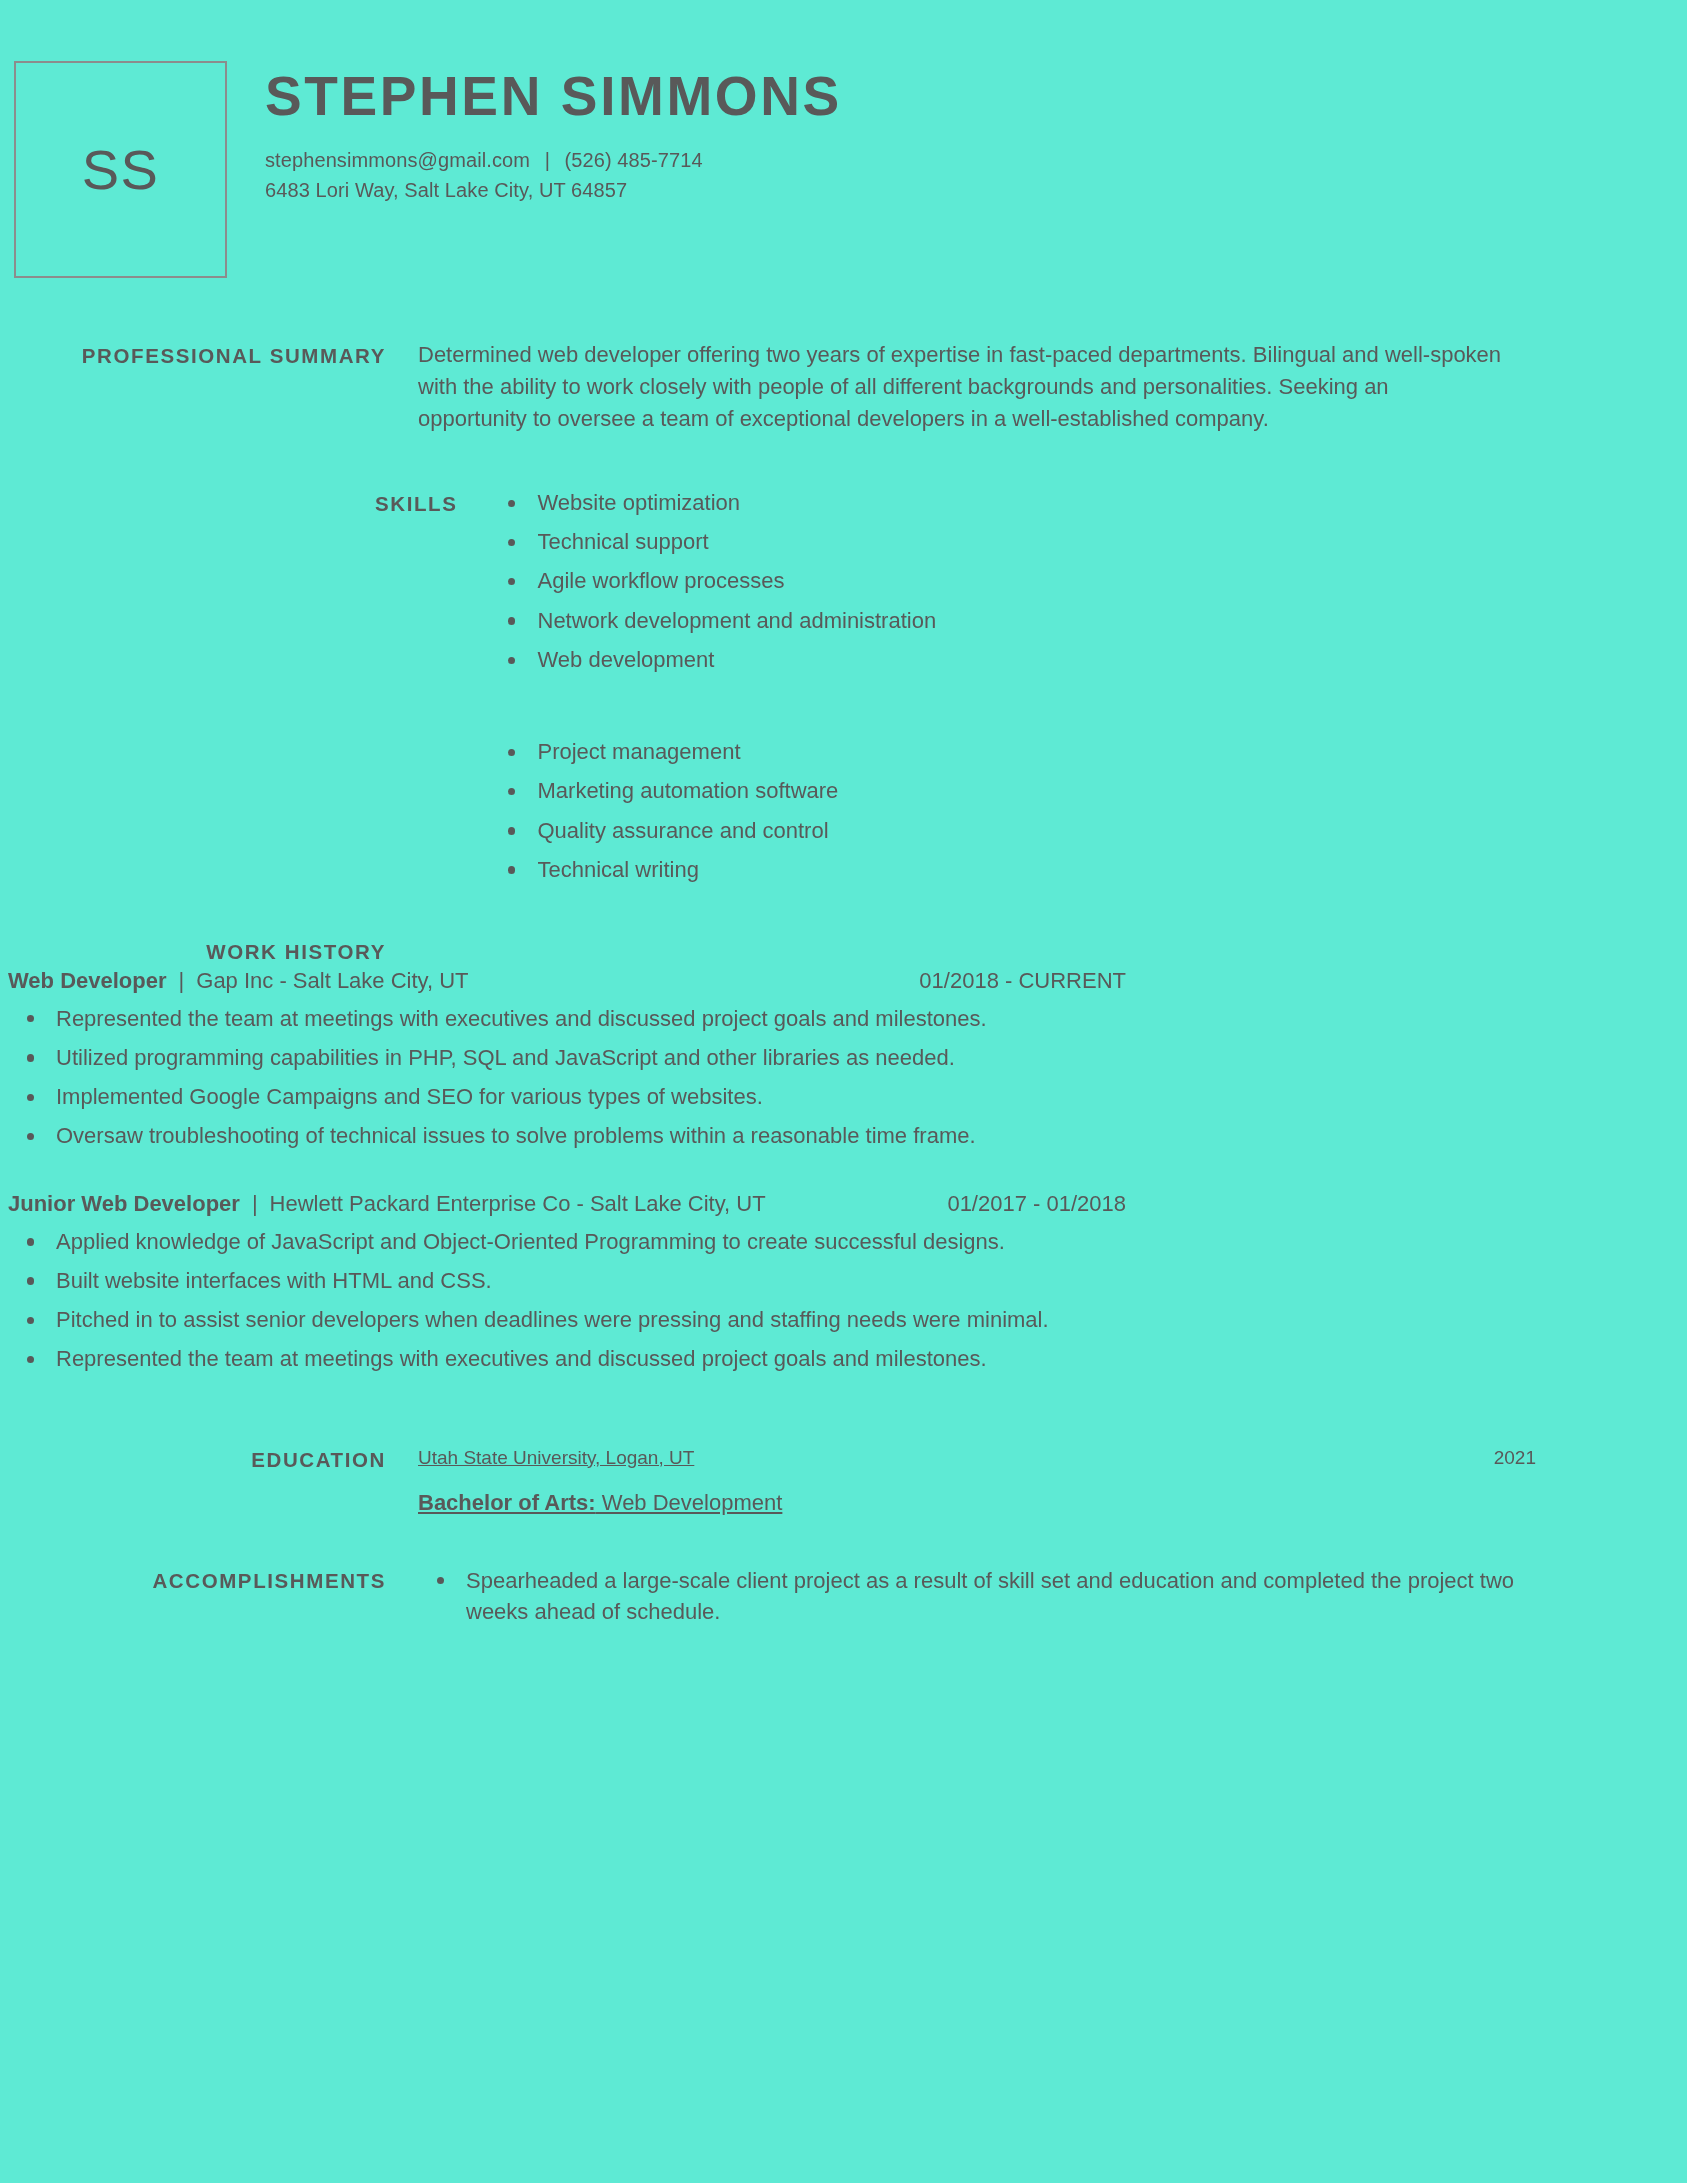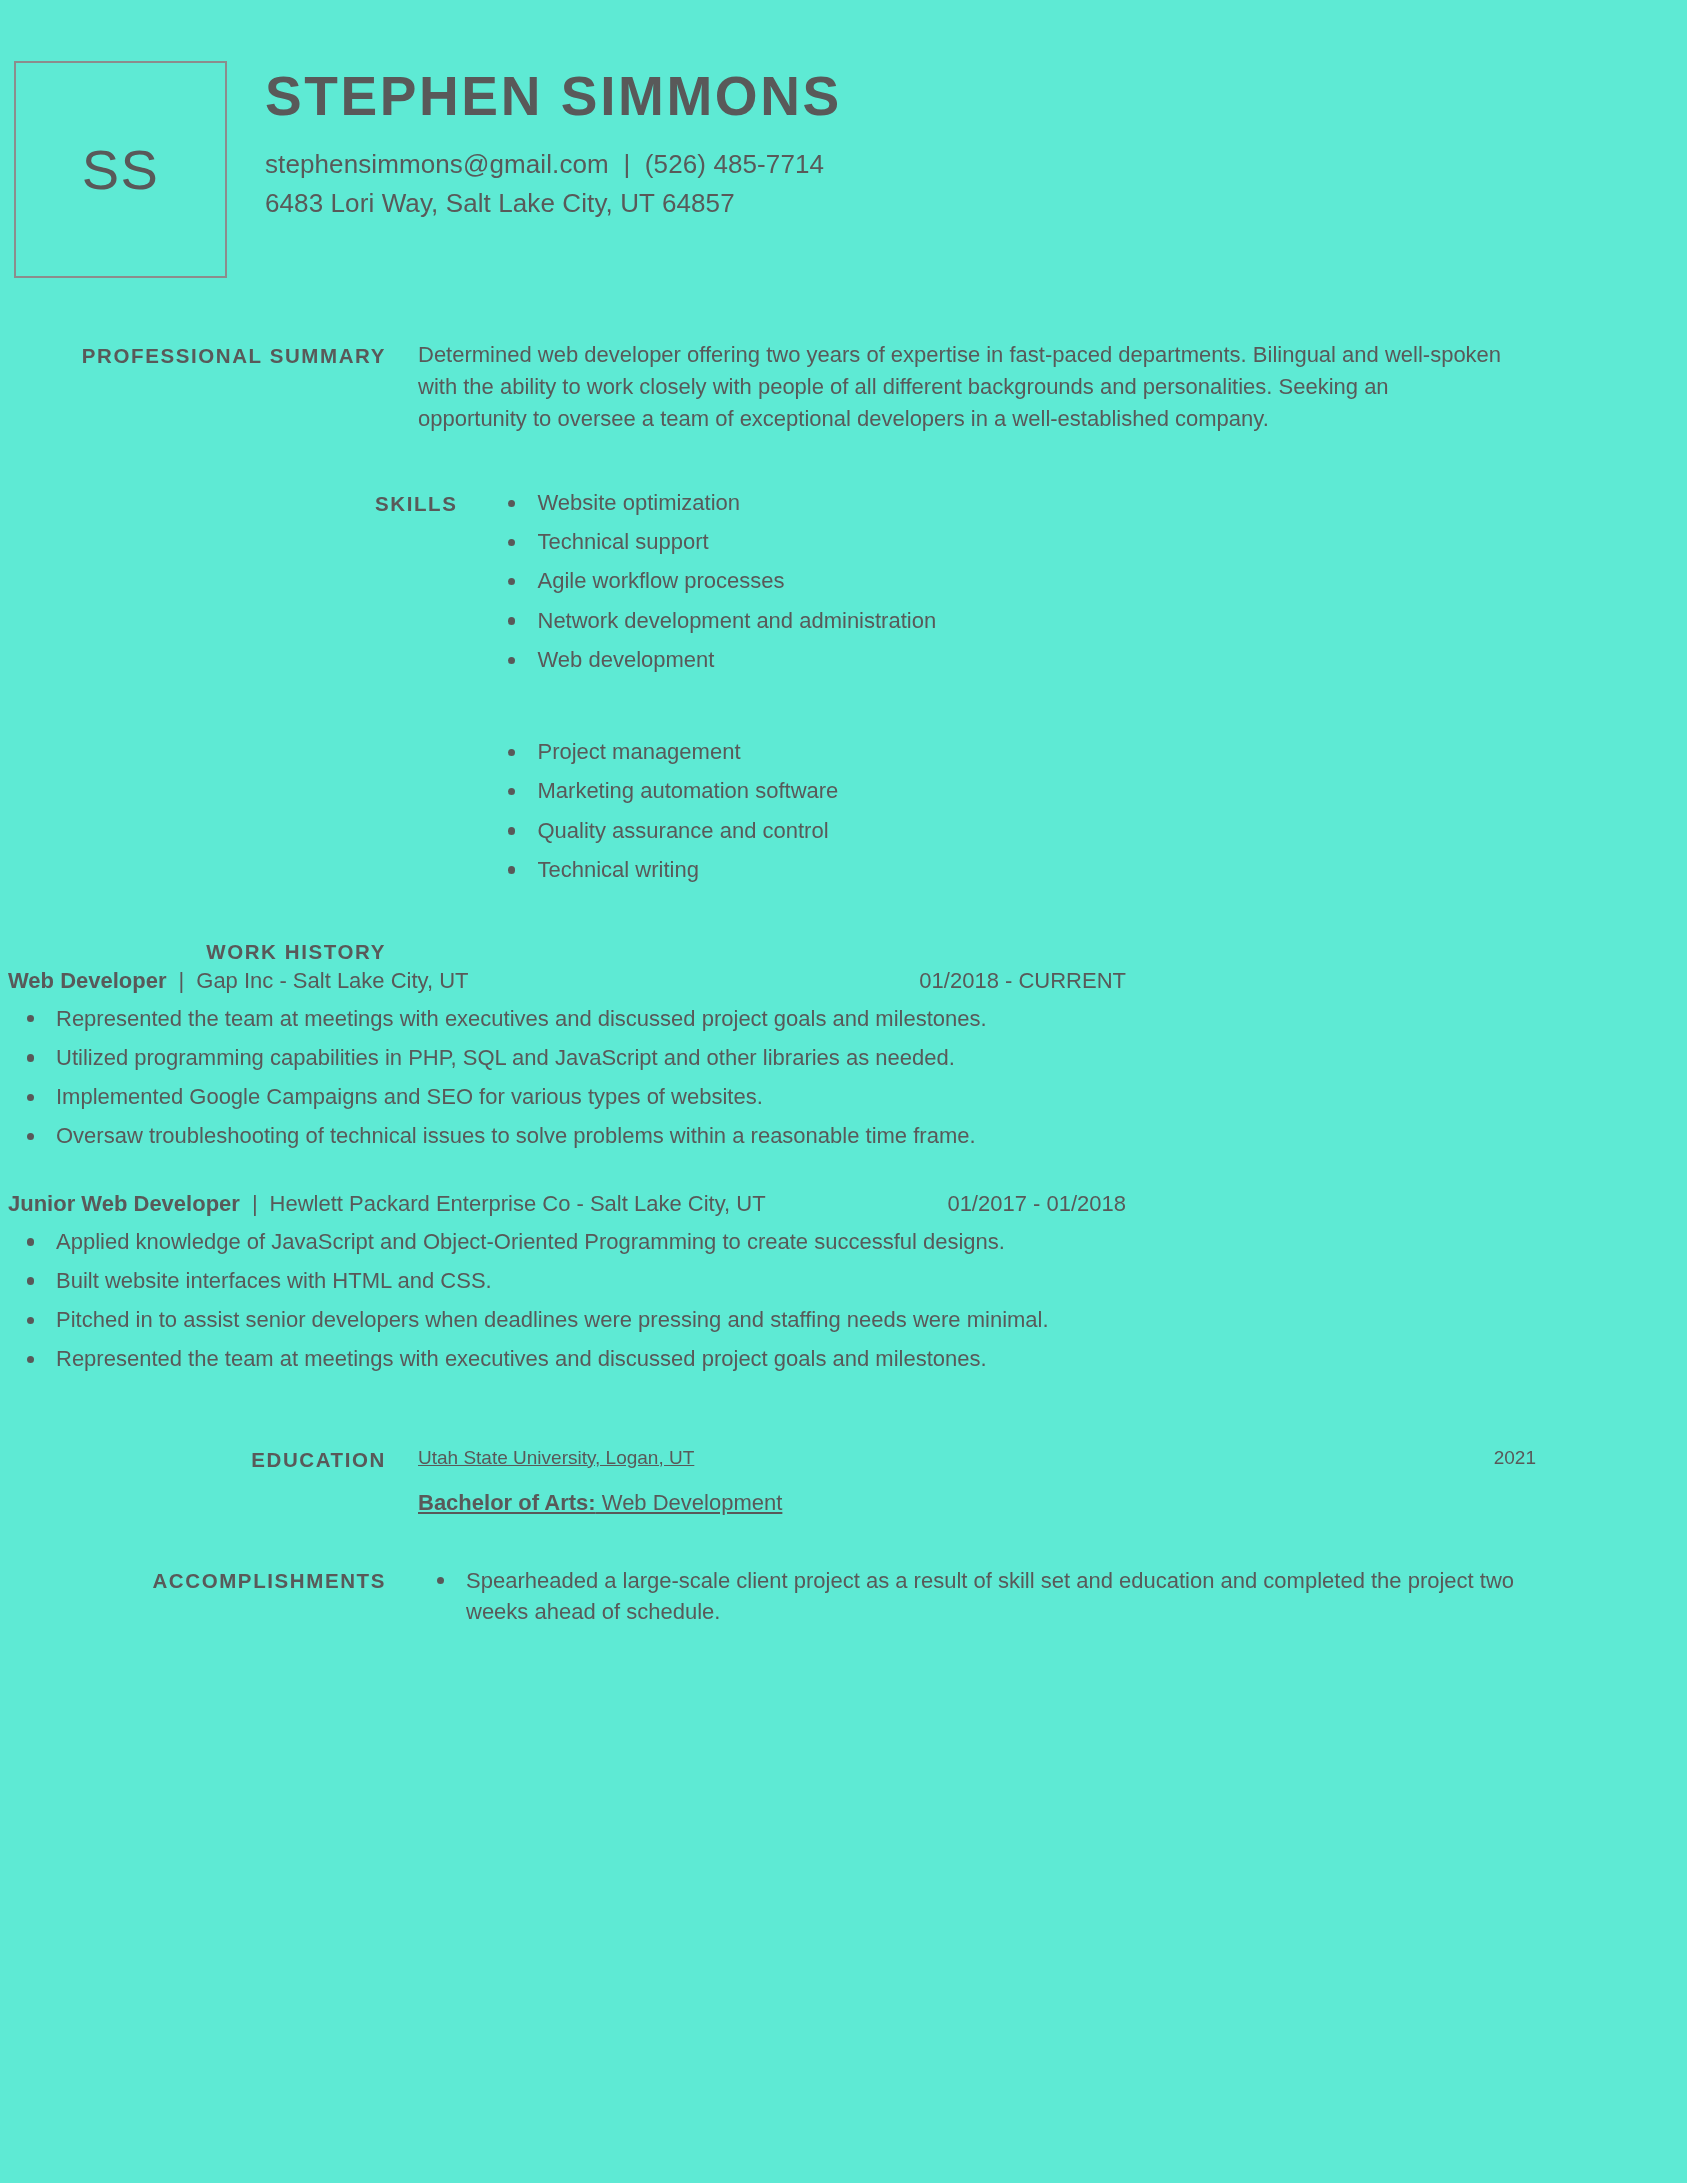--- a/index.html
+++ b/index.html
@@ -58,21 +58,21 @@
   .name {
     font-size: 55px;
     font-weight: bold;
     letter-spacing: 2.6px;
     color: #595959;
     line-height: 1.05;
     margin: 0 0 19px 0;
     white-space: nowrap;
   }
   .contact-line {
-    font-size: 26px;
+    font-size: 20px;
     color: #595959;
     line-height: 1.5;
     letter-spacing: 0.1px;
   }
   .contact-sep {
     padding: 0 14.6px;
   }
 
   
   .section {

